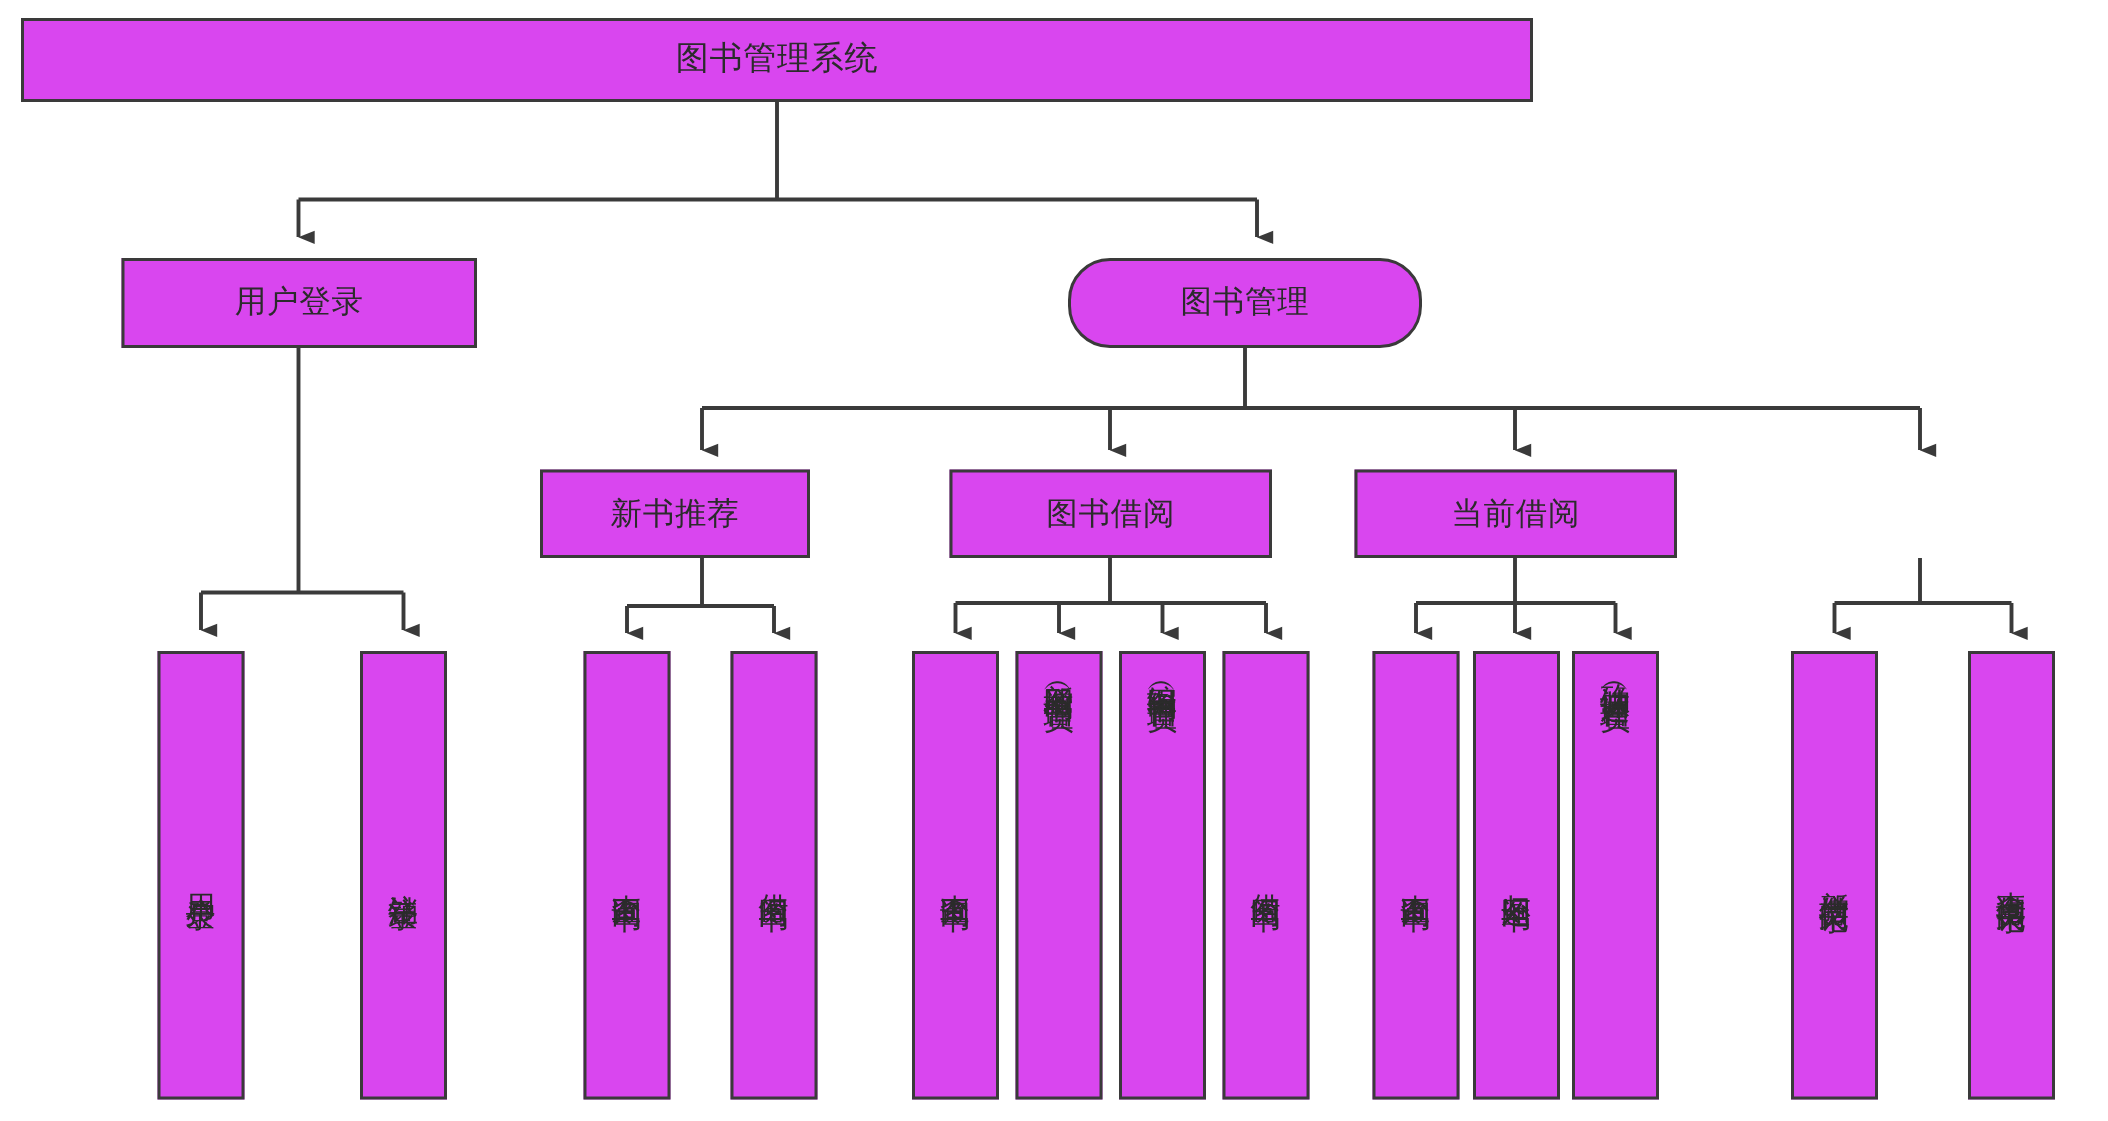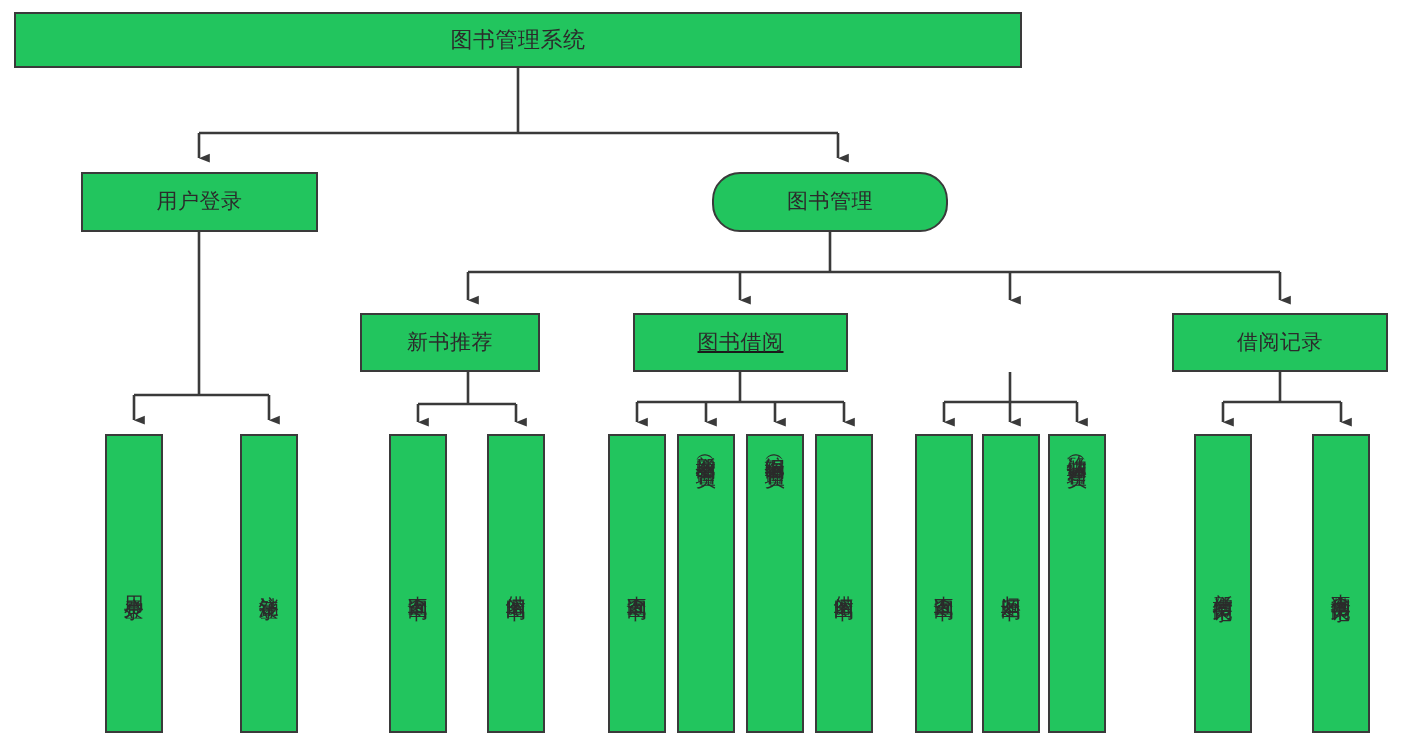--- a/index.html
+++ b/index.html
@@ -18,21 +18,21 @@
   #edges{
     position:absolute;
     left:0;top:0;
     width:1405px;
     height:747px;
     pointer-events:none;
   }
   .node{
     position:absolute;
     box-sizing:border-box;
-    background:#22c55e;
+    background:#d946ef;
     border:2px solid #3a3a3a;
     display:flex;
     align-items:center;
     justify-content:center;
     z-index:2;
   }
   .node .label{
     display:block;
     color:#2b2b2b;
     letter-spacing:0.5px;
@@ -138,28 +138,28 @@
   </div>
 
   <div class="node horiz" style="left:712px; top:172px; width:236px; height:60px;border-radius:28px;">
     <span class="label">图书管理</span>
   </div>
 
   <div class="node horiz" style="left:360px; top:313px; width:180px; height:59px;">
     <span class="label">新书推荐</span>
   </div>
 
-  <div class="node horiz" style="left:633px; top:313px; width:215px; height:59px;text-decoration:underline;">
+  <div class="node horiz" style="left:633px; top:313px; width:215px; height:59px;">
     <span class="label">图书借阅</span>
   </div>
 
-
-  <div class="node horiz" style="left:1172px; top:313px; width:216px; height:59px;">
-    <span class="label">借阅记录</span>
-  </div>
+  <div class="node horiz" style="left:903px; top:313px; width:215px; height:59px;">
+    <span class="label">当前借阅</span>
+  </div>
+
 
   <div class="node vert center" style="left:105px; top:434px; width:58px; height:299px;">
     <span class="label">用户登录</span>
   </div>
 
   <div class="node vert center" style="left:240px; top:434px; width:58px; height:299px;">
     <span class="label">注销登录</span>
   </div>
 
   <div class="node vert center" style="left:389px; top:434px; width:58px; height:299px;">

